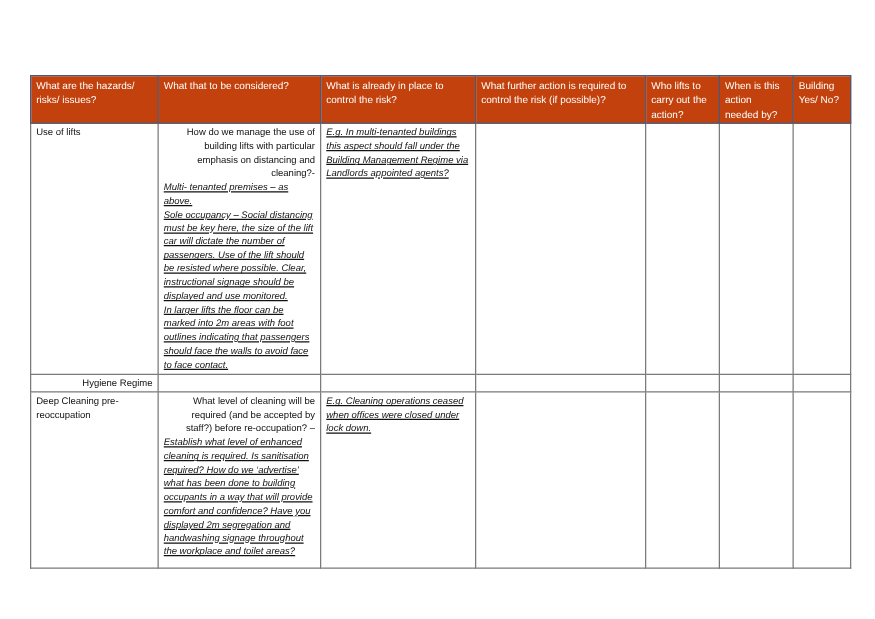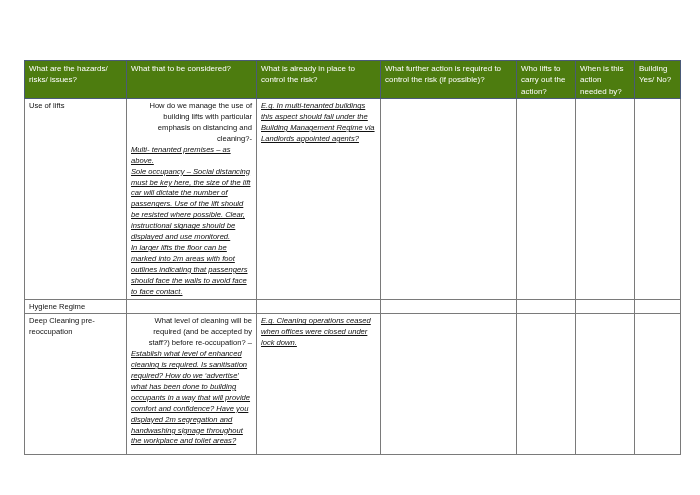--- a/index.html
+++ b/index.html
@@ -2,26 +2,26 @@
 <html><head>
 <meta charset="utf-8">
 <style>
   html, body { margin: 0; padding: 0; background: #ffffff; }
   body { width: 700px; height: 495px; position: relative; overflow: hidden;
          font-family: "Liberation Sans", sans-serif; }
   table.ra { position: absolute; left: 24px; top: 60px; width: 656px;
              border-collapse: collapse; table-layout: fixed; }
   table.ra td, table.ra th { border: 1px solid #7a7a7a; vertical-align: top;
              padding: 2px 4px 1px 4px; font-size: 7.6px; line-height: 10.9px; color: #111; }
-  table.ra th { background: #4d7c0f; color: #ffffff; font-weight: normal; text-align: left;
+  table.ra th { background: #c2410c; color: #ffffff; font-weight: normal; text-align: left;
              height: 30px; border-color: #4a5a78; font-size: 8px; line-height: 11.4px; padding-top: 2px; }
   .bold { font-weight: normal; text-align: right; }
   .ital { font-style: italic; text-decoration: underline; }
   .hazard { font-weight: normal; }
-  tr.section td { height: 9px; }
+  tr.section td { height: 9px; text-align: right; }
 </style>
 </head>
 <body>
 
 <table class="ra">
   <colgroup>
     <col style="width:102px">
       <col style="width:130px">
       <col style="width:124px">
     <col style="width:136px">

